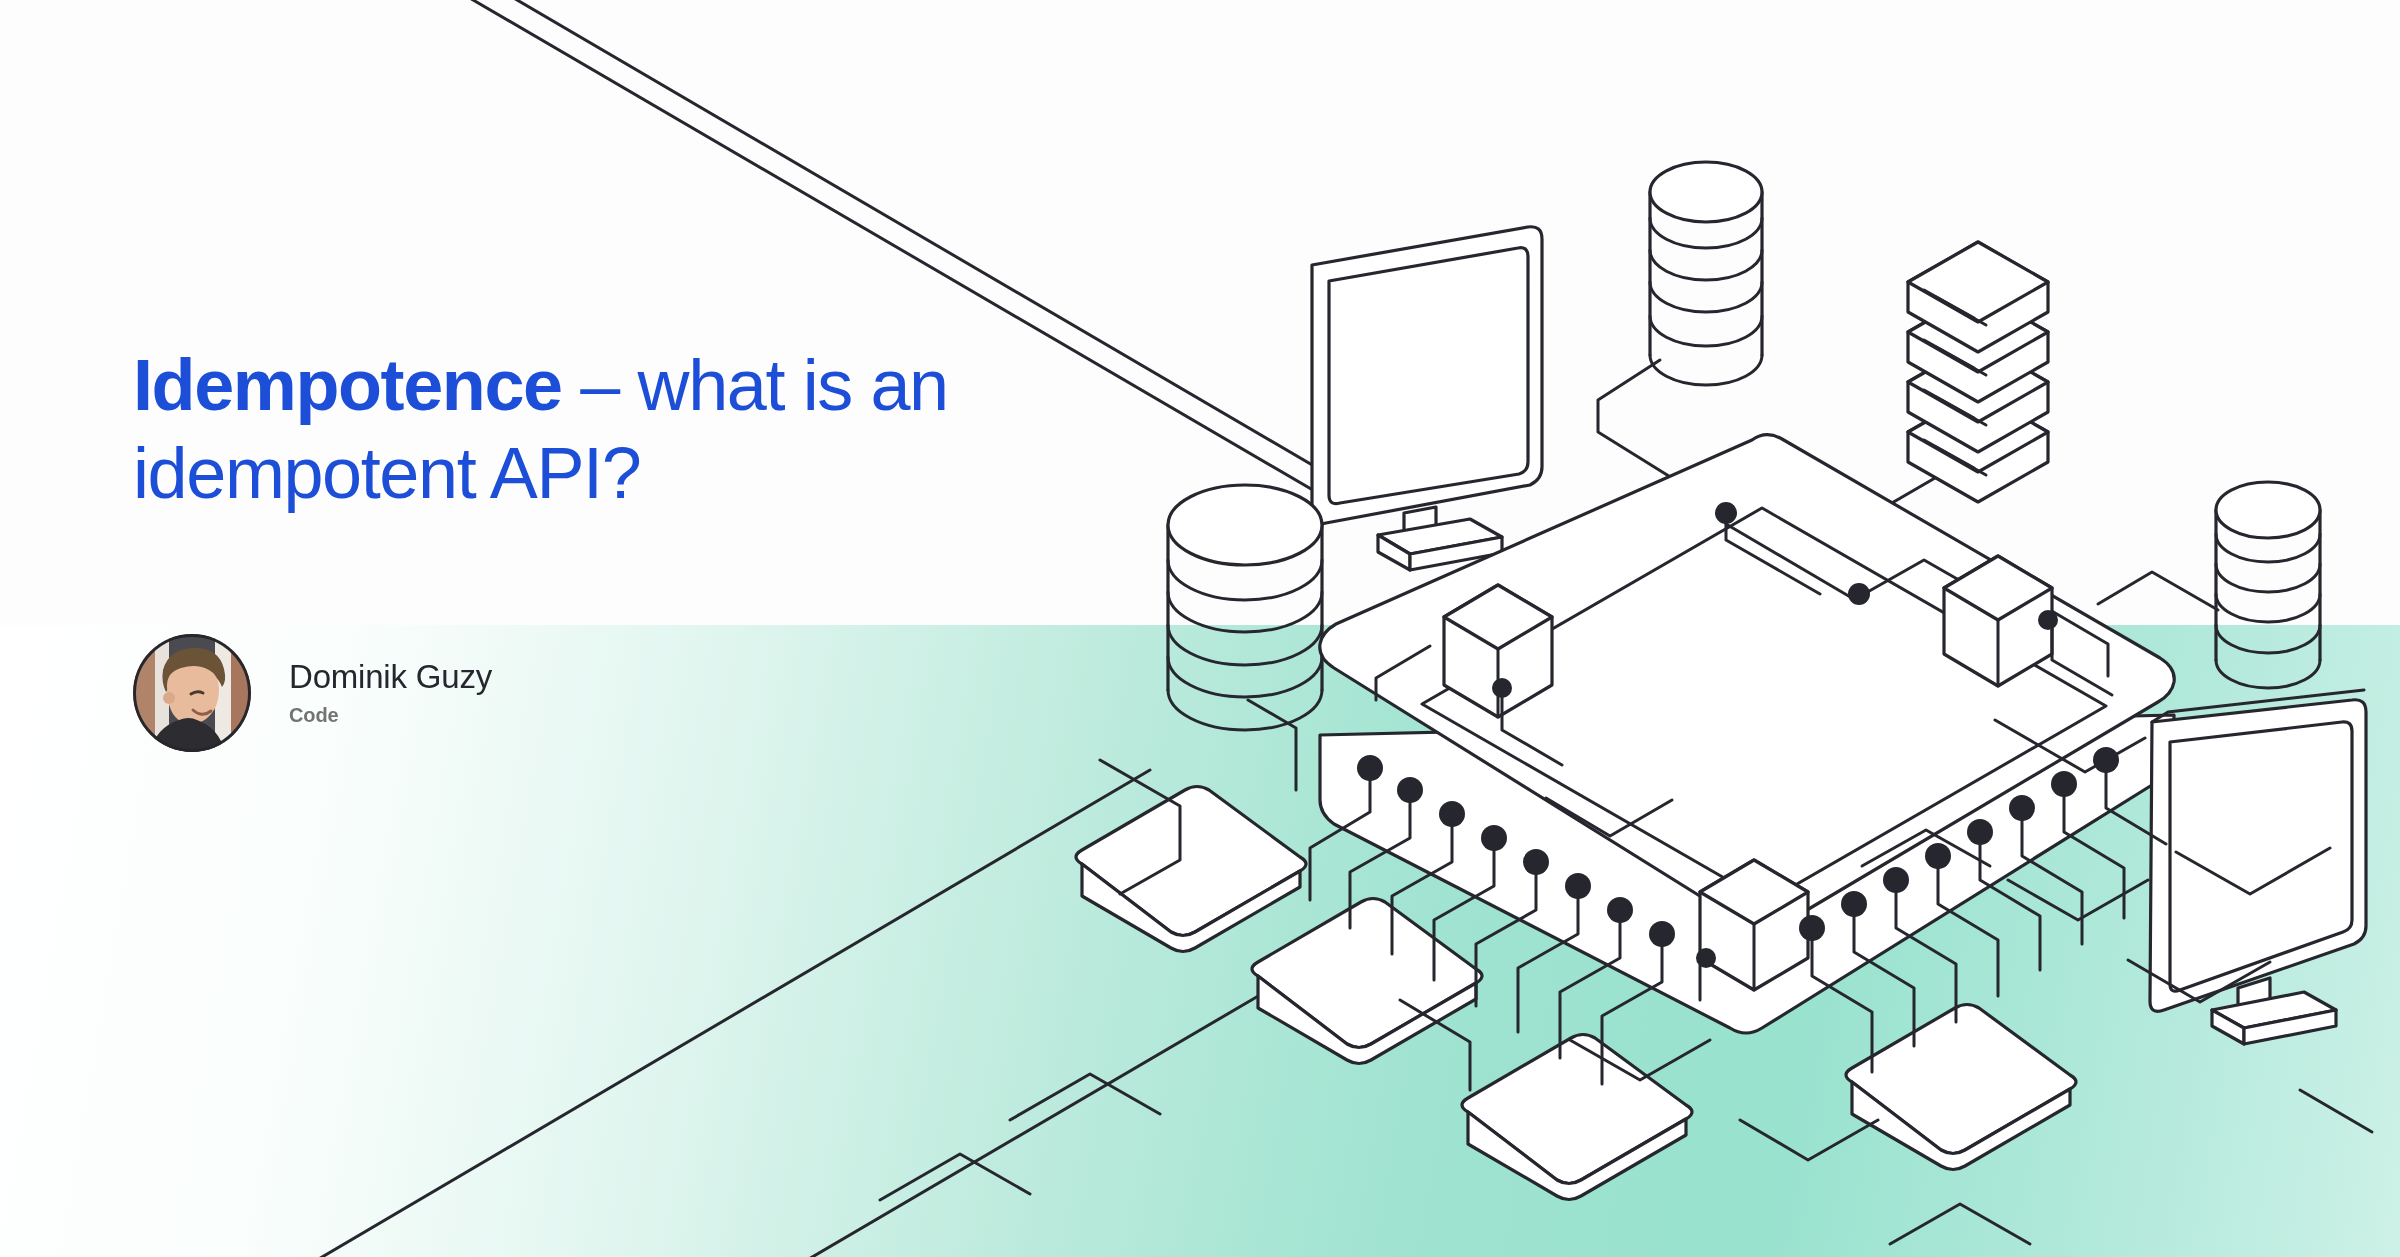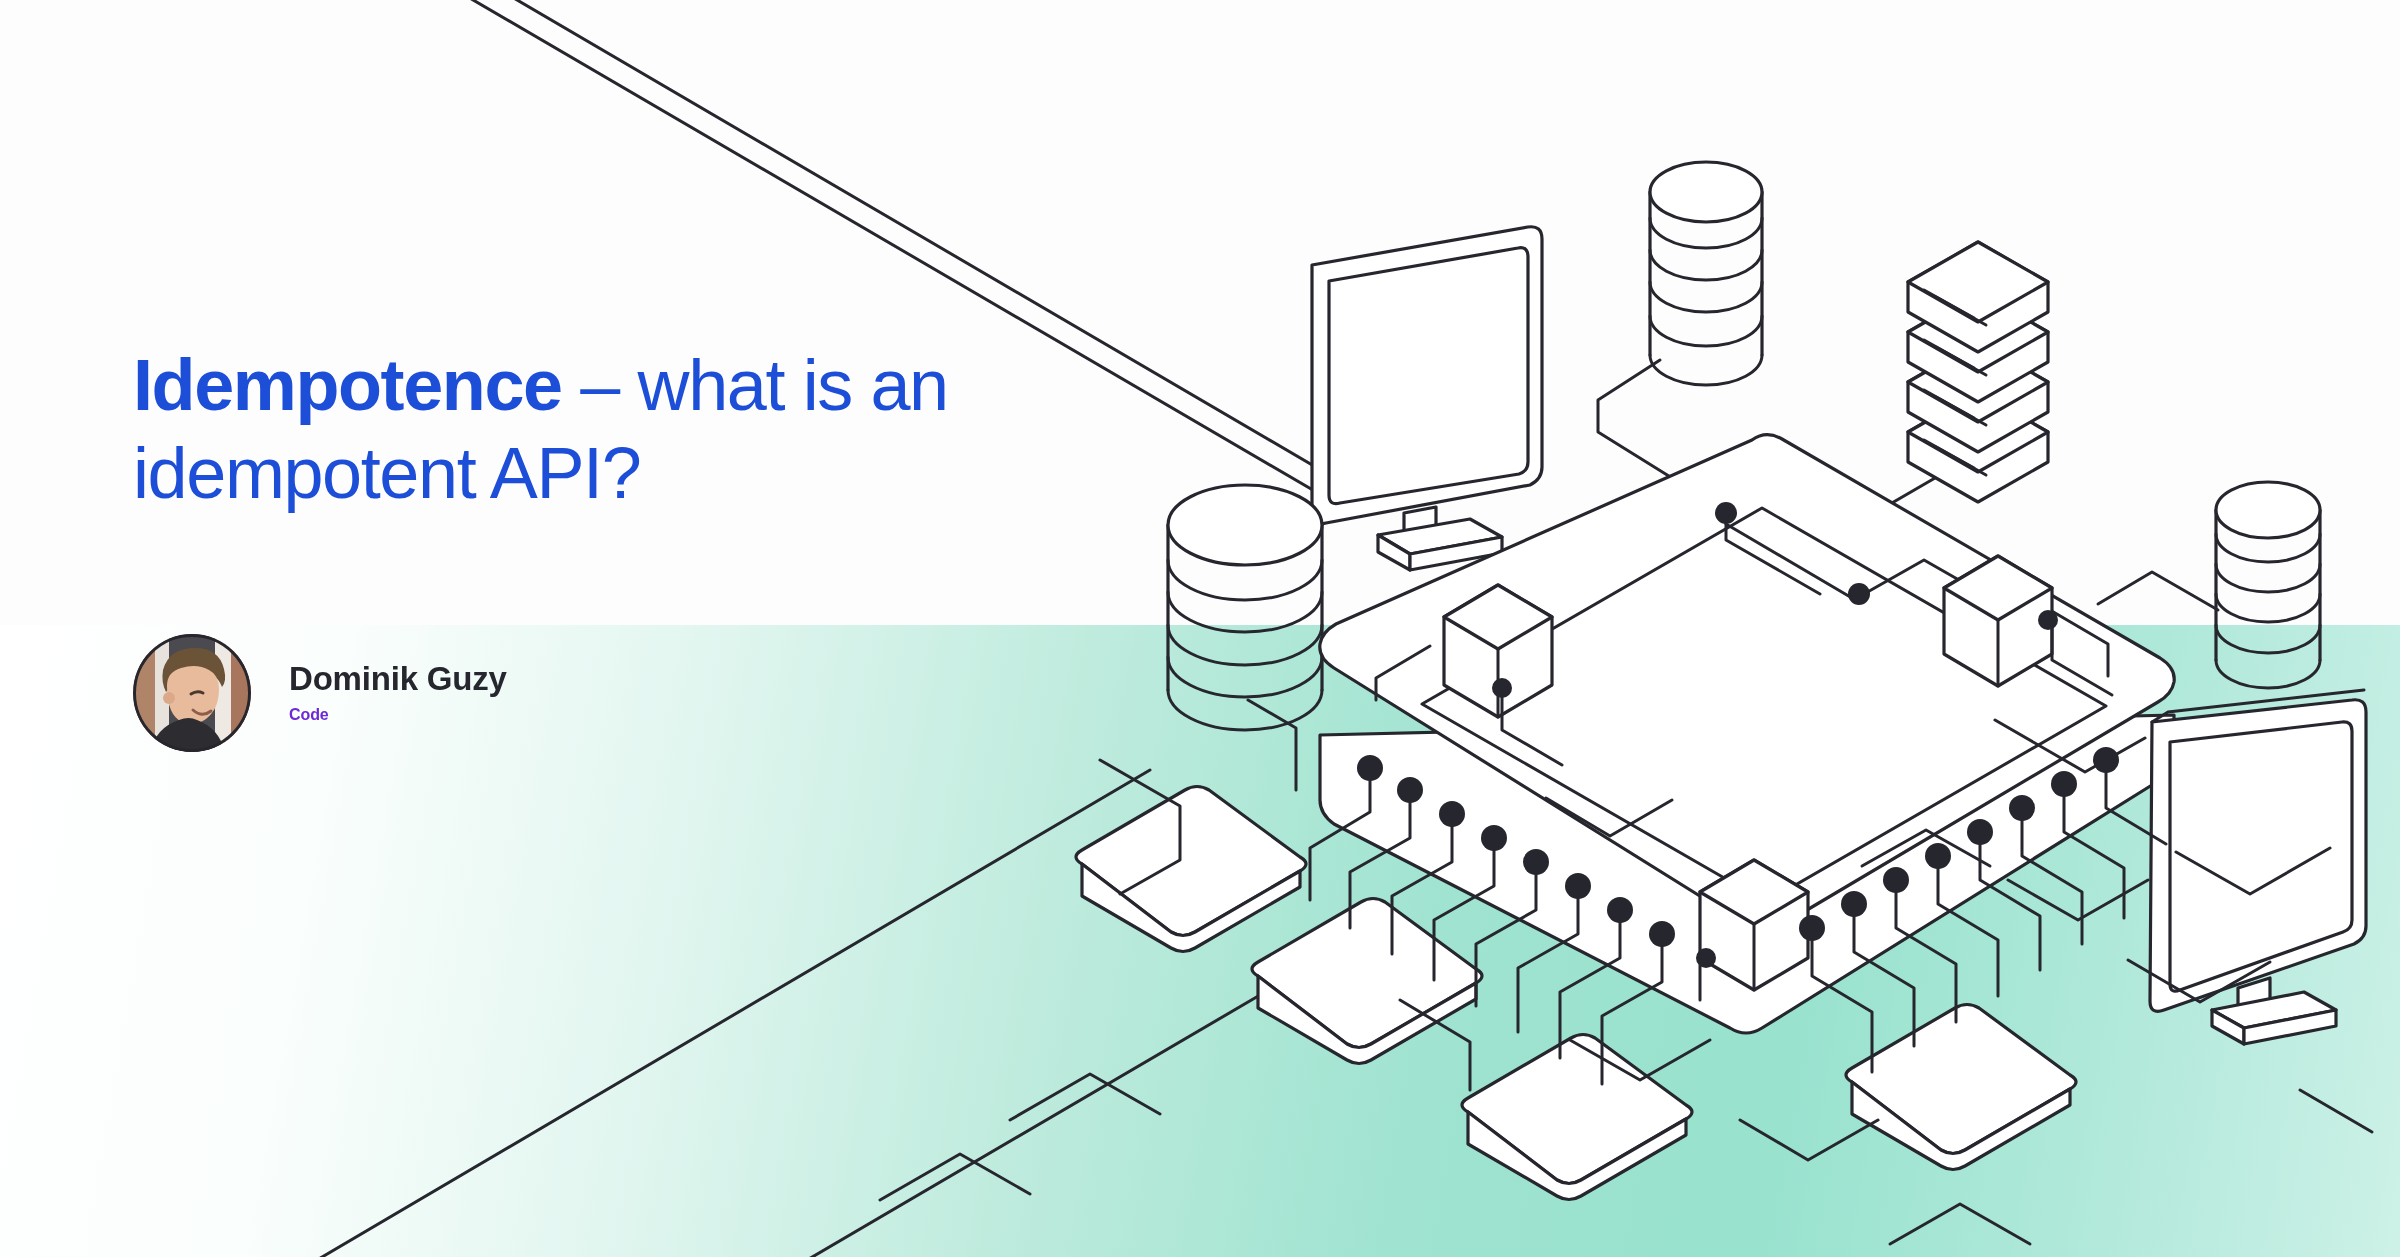--- a/index.html
+++ b/index.html
@@ -96,29 +96,29 @@
     border-radius:50%;
     flex:none;
     overflow:hidden;
     position:relative;
     background:#8d6a55;
   }
   .avatar svg { display:block; width:118px; height:118px; }
   .author-meta { display:flex; flex-direction:column; gap:12px; }
   .author-name {
     font-size:33px;
-    font-weight:700;
+    font-weight:400;
     color:#26262e;
     letter-spacing:-0.2px;
     line-height:1;
   }
   .author-cat {
-    font-size:16px;
+    font-size:20px;
     font-weight:700;
-    color:#6d28d9;
+    color:#737373;
     letter-spacing:-0.1px;
     line-height:1;
   }
 </style>
 </head>
 <body>
 
 <div class="cover">
 
   <div class="mint-band"></div>

